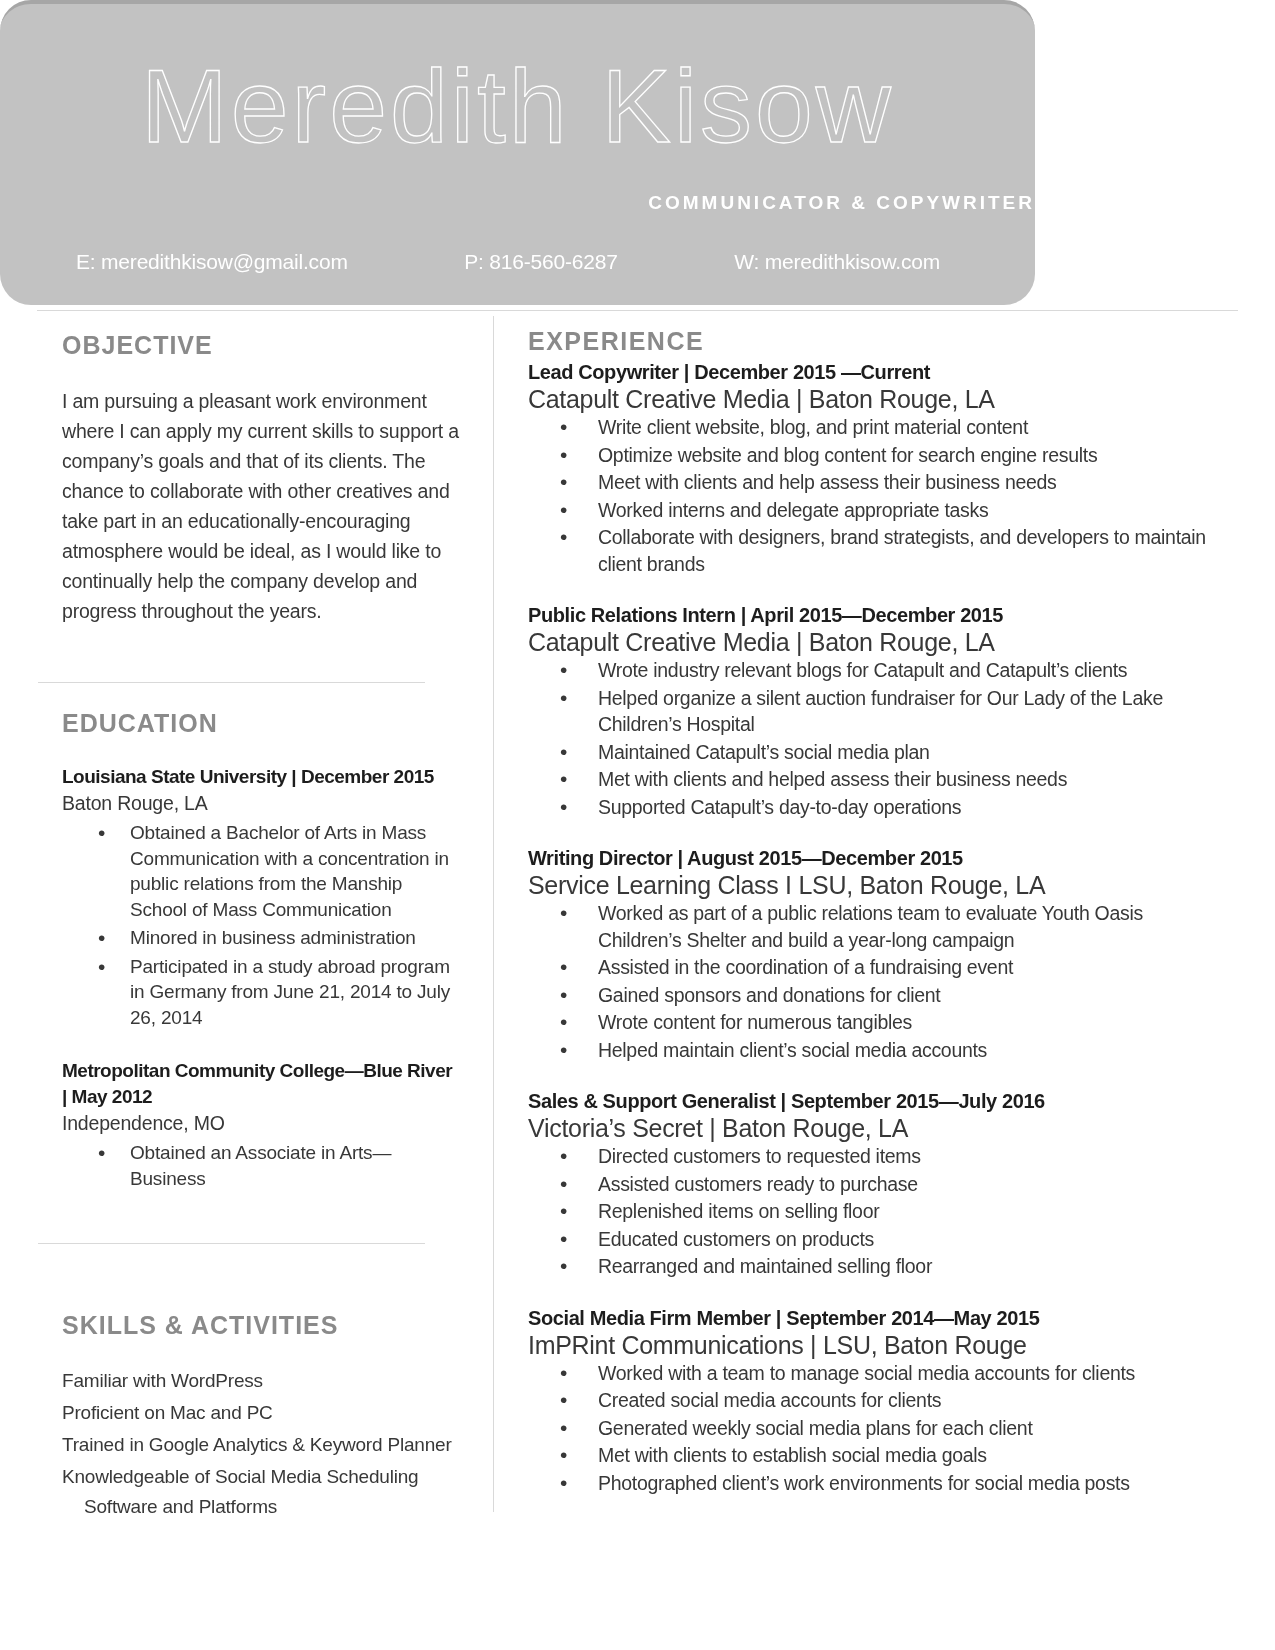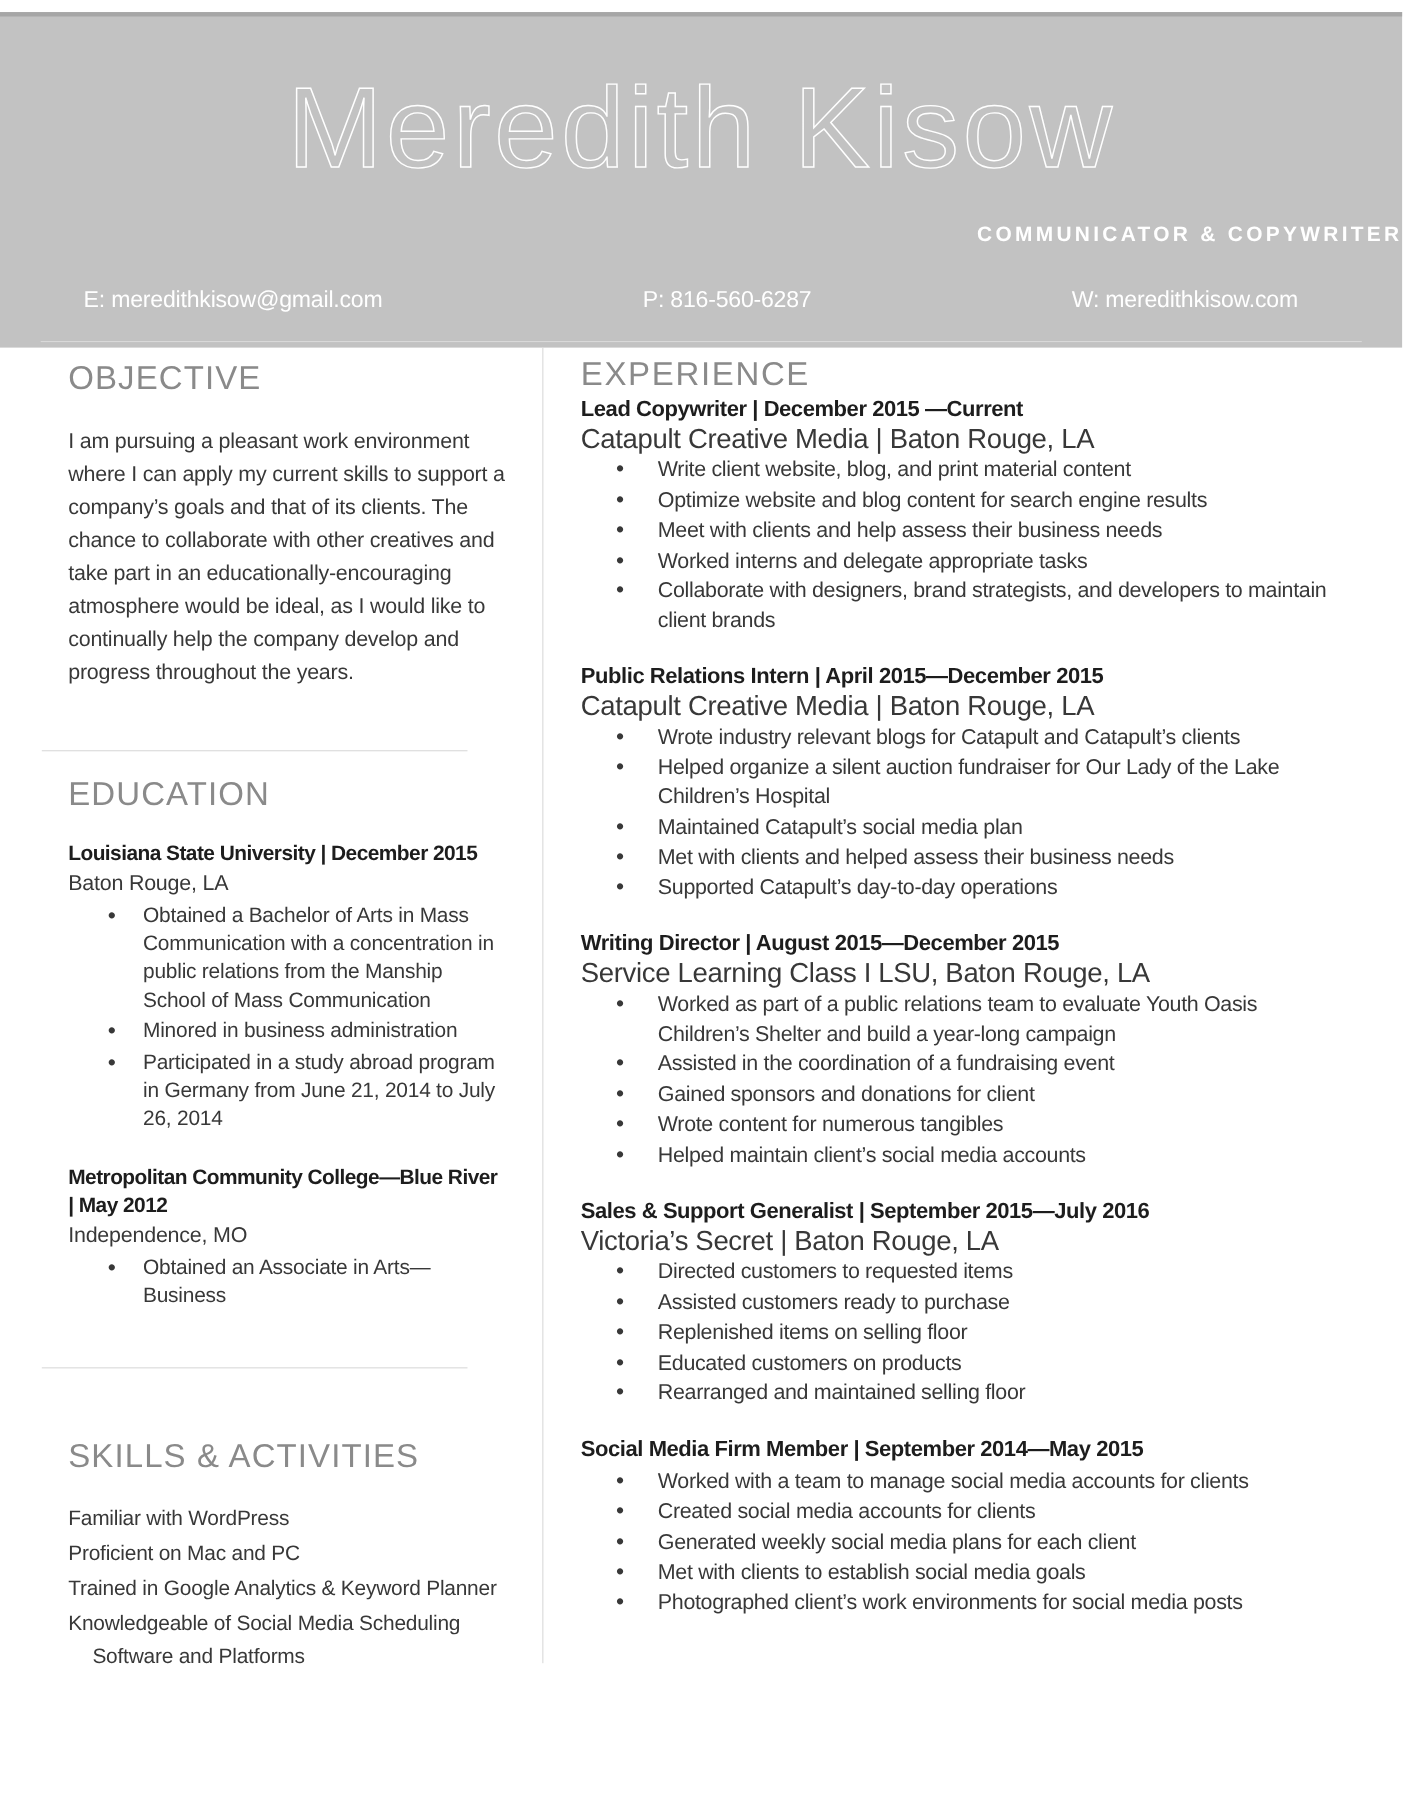--- a/index.html
+++ b/index.html
@@ -16,23 +16,24 @@
   body{font-family:"Liberation Sans","DejaVu Sans",sans-serif;}
   .page{
     position:relative;
     width:1275px;height:1650px;
     background:#ffffff;
     overflow:hidden;
   }
 
   
   .header{
-    position:absolute;top:11px;left:0;width:1275px;height:305px;
+    position:absolute;top:0;left:0;width:1035px;height:305px;
     background:var(--header-bg);
     border-top:4px solid var(--header-top-edge);
+    border-radius:31px;
   }
   .name{
     margin-top:48px;
     text-align:center;
     font-size:104px;
     font-weight:100;
     letter-spacing:3px;
     line-height:1.04;
     color:var(--header-text);
   }
@@ -79,22 +80,22 @@
   .col-left{
     position:absolute;left:62px;top:330px;width:398px;
     color:var(--body-text);
   }
   .col-right{
     position:absolute;left:528px;top:326px;width:702px;
     color:var(--body-text);
     letter-spacing:-0.3px;
   }
   h2.section{
-    font-size:30px;
-    font-weight:400;
+    font-size:25px;
+    font-weight:700;
     letter-spacing:1px;
     color:var(--heading-gray);
     line-height:30px;
   }
 
   
   .col-left h2.section{margin-bottom:26px;}
   .objective-body{
     font-size:19.5px;line-height:30px;letter-spacing:-0.2px;
   }
@@ -252,20 +253,21 @@
         <li>Directed customers to requested items</li>
         <li>Assisted customers ready to purchase</li>
         <li>Replenished items on selling floor</li>
         <li>Educated customers on products</li>
         <li>Rearranged and maintained selling floor</li>
       </ul>
     </div>
 
     <div class="job">
       <div class="job-title">Social Media Firm Member | September 2014—May 2015</div>
+      <div class="job-sub">ImPRint Communications | LSU, Baton Rouge</div>
       <ul class="blt">
         <li>Worked with a team to manage social media accounts for clients</li>
         <li>Created social media accounts for clients</li>
         <li>Generated weekly social media plans for each client</li>
         <li>Met with clients to establish social media goals</li>
         <li>Photographed client’s work environments for social media posts</li>
       </ul>
     </div>
 
   </main>

